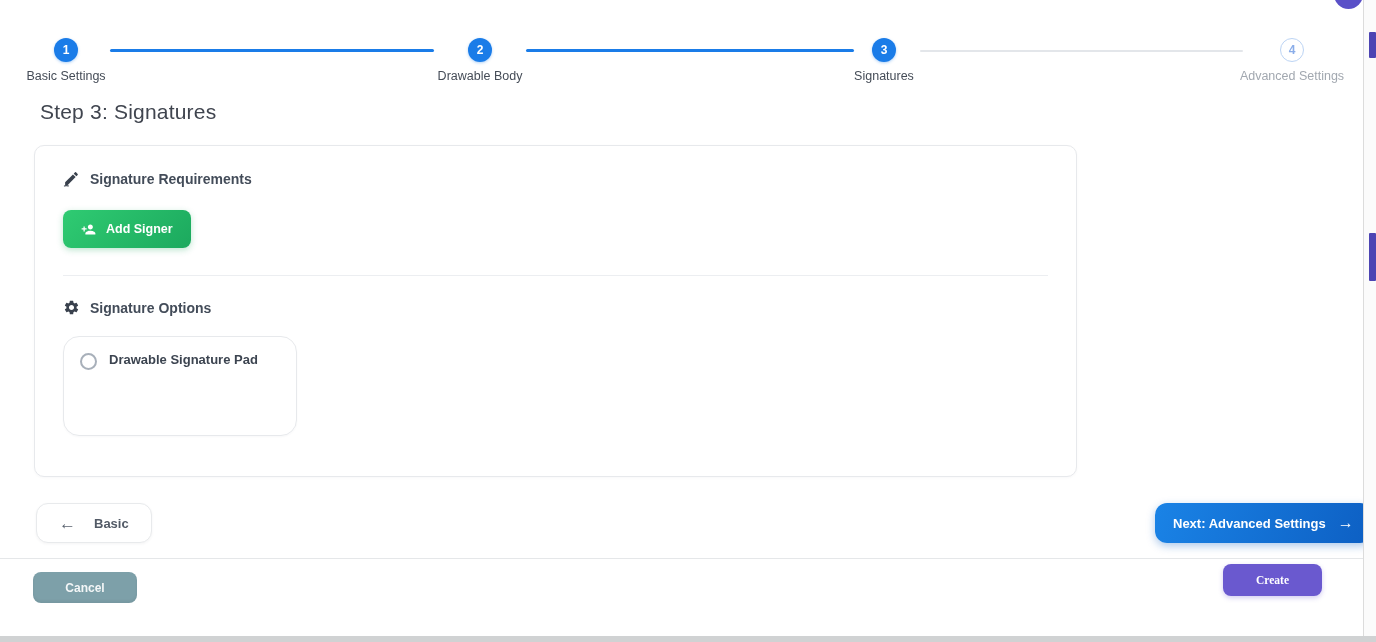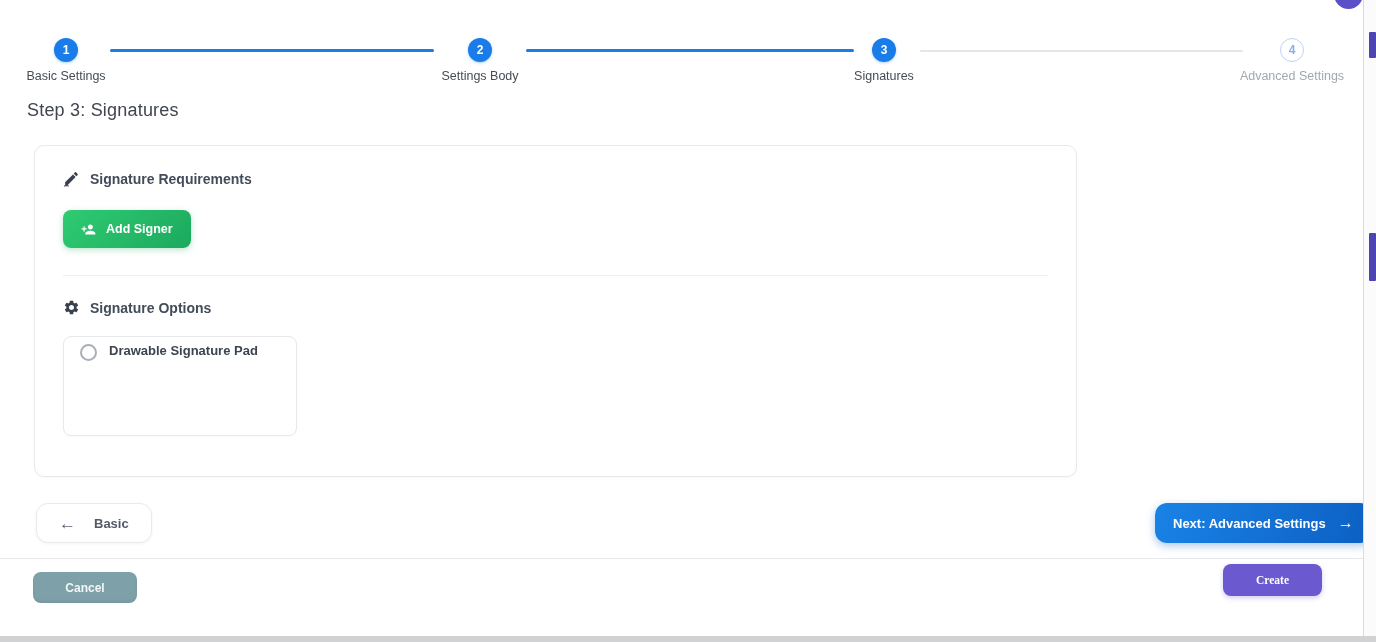--- a/index.html
+++ b/index.html
@@ -38,22 +38,22 @@
   .step--upcoming .step-label { color:#a2a8b0; }
   .connector { position:absolute; border-radius:2px; }
   .connector--done { top:49px; height:3px; background:var(--accent-blue,#1a7ce8); }
   .connector--todo { top:50px; height:2px; background:#e3e6ea; }
   .c1 { left:110px; width:324px; }
   .c2 { left:526px; width:328px; }
   .c3 { left:920px; width:323px; }
 
   
   .page-title {
-    position:absolute; left:27px; top:100px;
-    font-size:18px; font-weight:400; color:#40454f; letter-spacing:.2px;
+    position:absolute; left:40px; top:100px;
+    font-size:21px; font-weight:400; color:#40454f; letter-spacing:.2px;
   }
 
   
   .card {
     position:absolute; left:34px; top:145px; width:1043px; height:332px;
     background:#fff; border:1px solid var(--border,#e7e9ec); border-radius:10px;
     box-shadow:0 1px 3px rgba(30,40,60,.03);
     padding:24px 28px;
   }
   .section-header { display:flex; align-items:center; gap:10px; }
@@ -68,22 +68,22 @@
     color:#fff; font-size:12.5px; font-weight:700;
     font-family:"Liberation Sans", sans-serif;
     box-shadow:0 2px 6px rgba(32,170,95,.30);
   }
   .add-signer-btn svg { width:15px; height:15px; }
 
   .card-divider { border:none; border-top:1px solid #eceef1; margin:27px 0 23px; }
 
   .option-card {
     margin-top:20px; width:234px; min-height:100px;
-    border:1px solid var(--border,#e7e9ec); border-radius:8px;
-    padding:6px 14px 14px 16px; display:flex; gap:12px; cursor:pointer;
+    border:1px solid var(--border,#e7e9ec); border-radius:16px;
+    padding:15px 14px 14px 16px; display:flex; gap:12px; cursor:pointer;
     box-shadow:0 1px 2px rgba(30,40,60,.03);
   }
   .radio {
     appearance:none; -webkit-appearance:none;
     width:17px; height:17px; border:2px solid #a8b0ba; border-radius:50%;
     background:#fff; margin-top:1px; flex:0 0 auto; cursor:pointer;
   }
   .option-title { font-size:13px; font-weight:700; color:#3c4450; }
   .option-desc { margin-top:7px; font-size:11.5px; line-height:1.55; color:#7e8795; }
 
@@ -147,21 +147,21 @@
 
   <div class="avatar-peek"></div>
 
   <div class="stepper">
     <div class="step step-1">
       <div class="step-circle">1</div>
       <div class="step-label">Basic Settings</div>
     </div>
     <div class="step step-2">
       <div class="step-circle">2</div>
-      <div class="step-label">Settings Body</div>
+      <div class="step-label">Drawable Body</div>
     </div>
     <div class="step step-3">
       <div class="step-circle">3</div>
       <div class="step-label">Signatures</div>
     </div>
     <div class="step step-4 step--upcoming">
       <div class="step-circle">4</div>
       <div class="step-label">Advanced Settings</div>
     </div>
     <div class="connector connector--done c1"></div>

